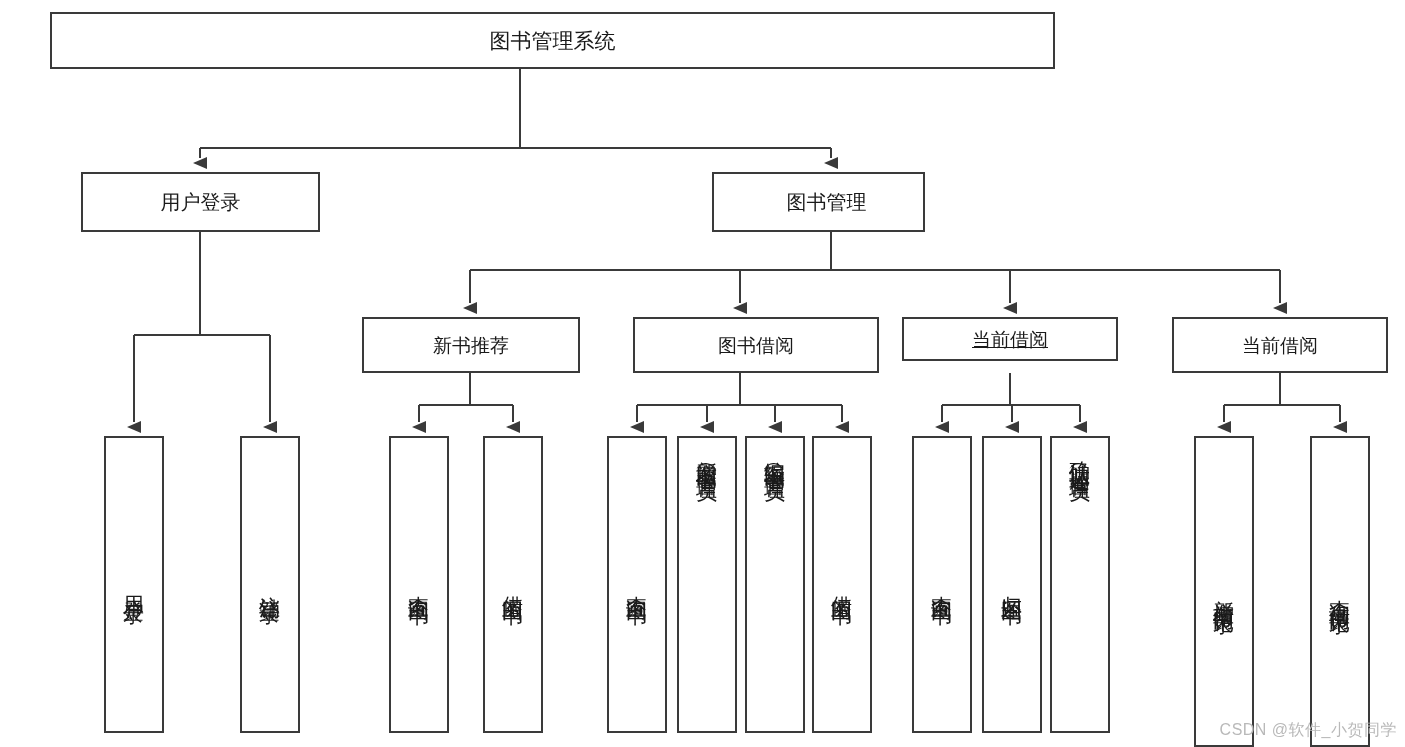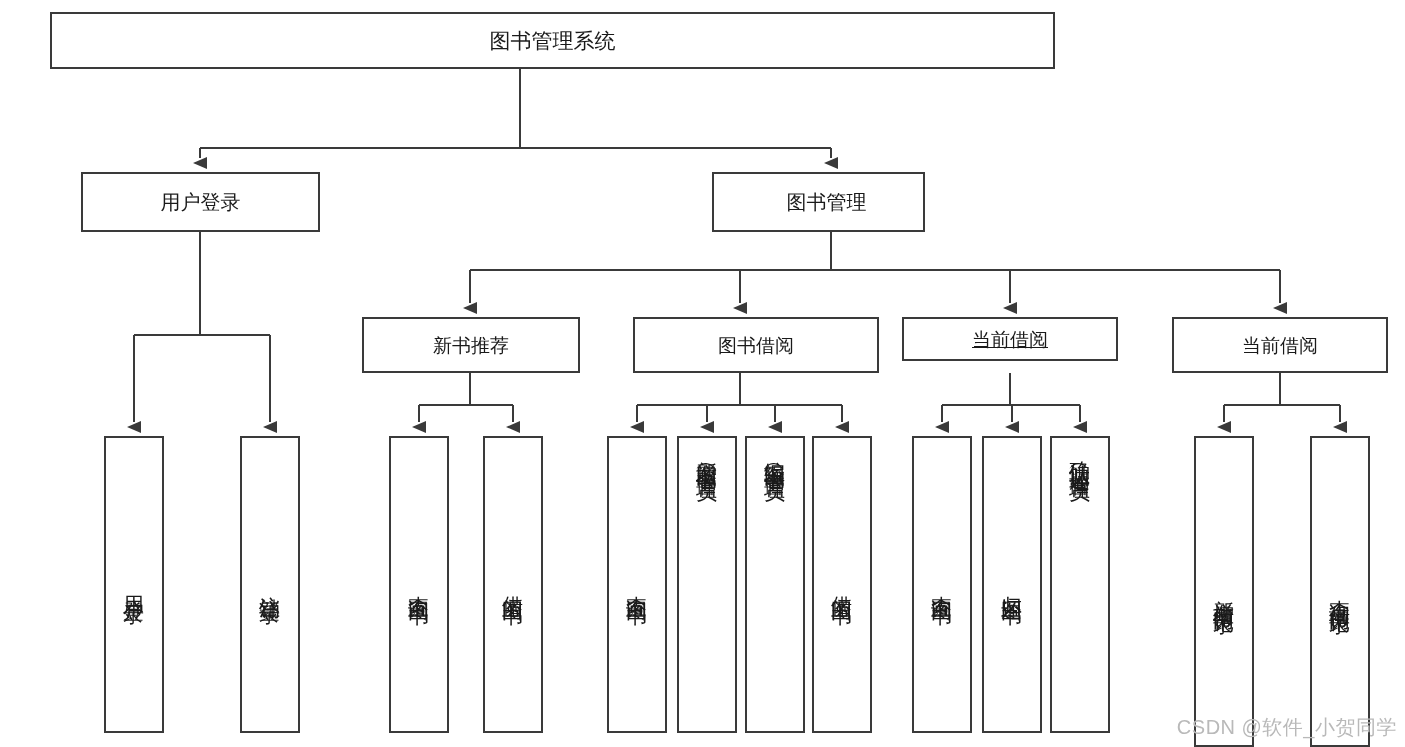--- a/index.html
+++ b/index.html
@@ -60,21 +60,21 @@
     white-space: nowrap;
   }
   .htext {
     white-space: nowrap;
     line-height: 1;
   }
   #watermark {
     position: absolute;
     right: 8px;
     bottom: 6px;
-    font-size: 20px;
+    font-size: 16px;
     color: #b9b9b9;
     letter-spacing: 0.5px;
     z-index: 3;
     white-space: nowrap;
     font-family: "Liberation Sans", "DejaVu Sans", sans-serif;
   }
 </style>
 </head>
 <body>
 

